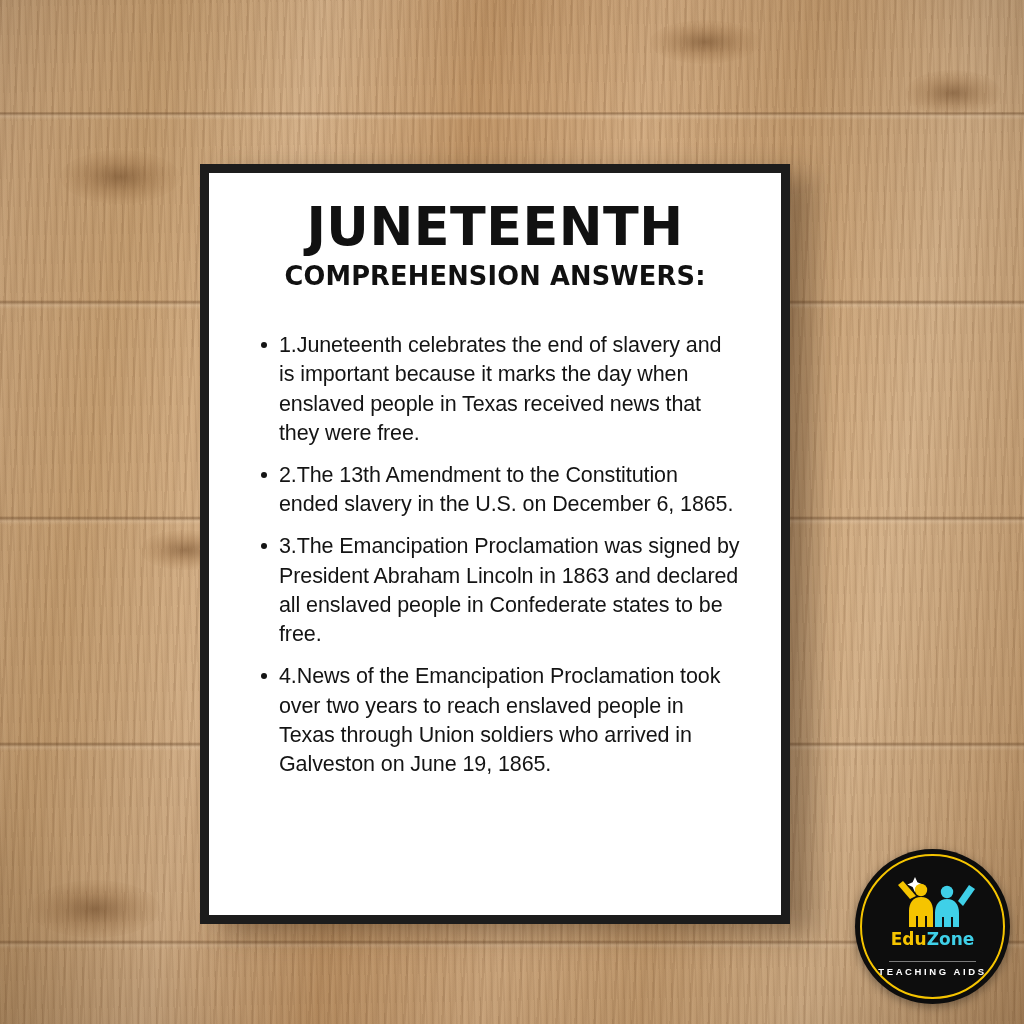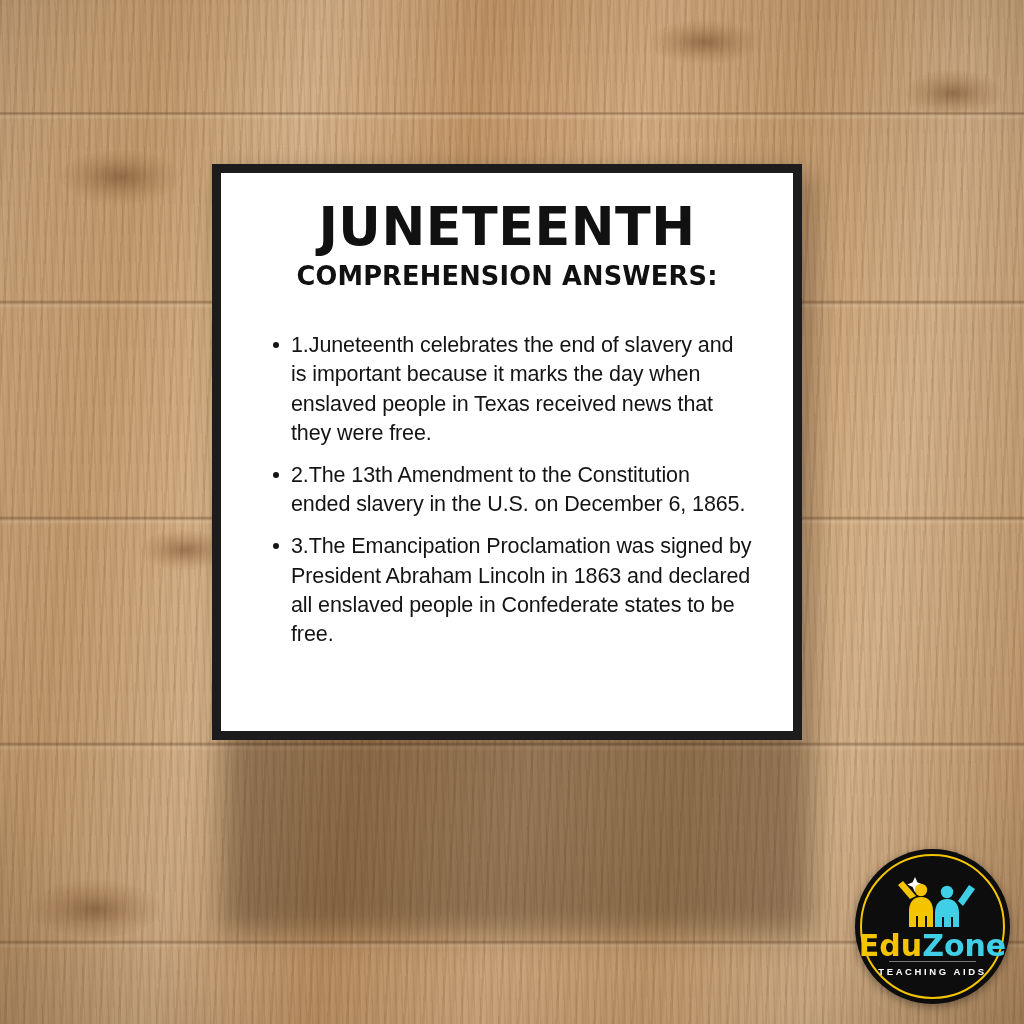--- a/index.html
+++ b/index.html
@@ -95,24 +95,24 @@
     left: 216px;
     top: 164px;
     width: 590px;
     height: 760px;
     background: rgba(40,22,8,0.35);
     filter: blur(14px);
     transform: translate(6px, 10px);
   }
   .poster {
     position: absolute;
-    left: 212px;
+    left: 200px;
     top: 164px;
     width: 590px;
-    height: 576px;
+    height: 760px;
     background: #1c1c1c;
     padding: 9px;
     box-sizing: border-box;
   }
   .poster-inner {
     width: 100%;
     height: 100%;
     background: #ffffff;
     box-sizing: border-box;
     padding: 26px 34px 20px 34px;
@@ -193,21 +193,21 @@
     top: 22px;
     height: 56px;
   }
   .logo .word {
     position: absolute;
     left: 0; right: 0;
     top: 82px;
     text-align: center;
     font-family: "DejaVu Sans", sans-serif;
     font-weight: 700;
-    font-size: 30px;
+    font-size: 17px;
     line-height: 1;
   }
   .logo .word .edu { color: #f5c400; }
   .logo .word .zone { color: #3fd0e8; }
   .logo .tag {
     position: absolute;
     left: 0; right: 0;
     top: 117px;
     text-align: center;
     font-family: "Liberation Sans", sans-serif;
@@ -244,20 +244,21 @@
     <div class="poster-inner">
 
       <h1 class="title">JUNETEENTH</h1>
 
       <h2 class="subtitle">COMPREHENSION ANSWERS:</h2>
 
       <ul class="answers">
         <li>1.Juneteenth celebrates the end of slavery and is important because it marks the day when enslaved people in Texas received news that they were free.</li>
         <li>2.The 13th Amendment to the Constitution ended slavery in the U.S. on December 6, 1865.</li>
         <li>3.The Emancipation Proclamation was signed by President Abraham Lincoln in 1863 and declared all enslaved people in Confederate states to be free.</li>
+        <li>4.News of the Emancipation Proclamation took over two years to reach enslaved people in Texas through Union soldiers who arrived in Galveston on June 19, 1865.</li>
       </ul>
 
     </div>
   </div>
 
   <div class="logo">
     <div class="ring"></div>
 
     <svg class="figures" viewBox="0 0 155 56">
 

